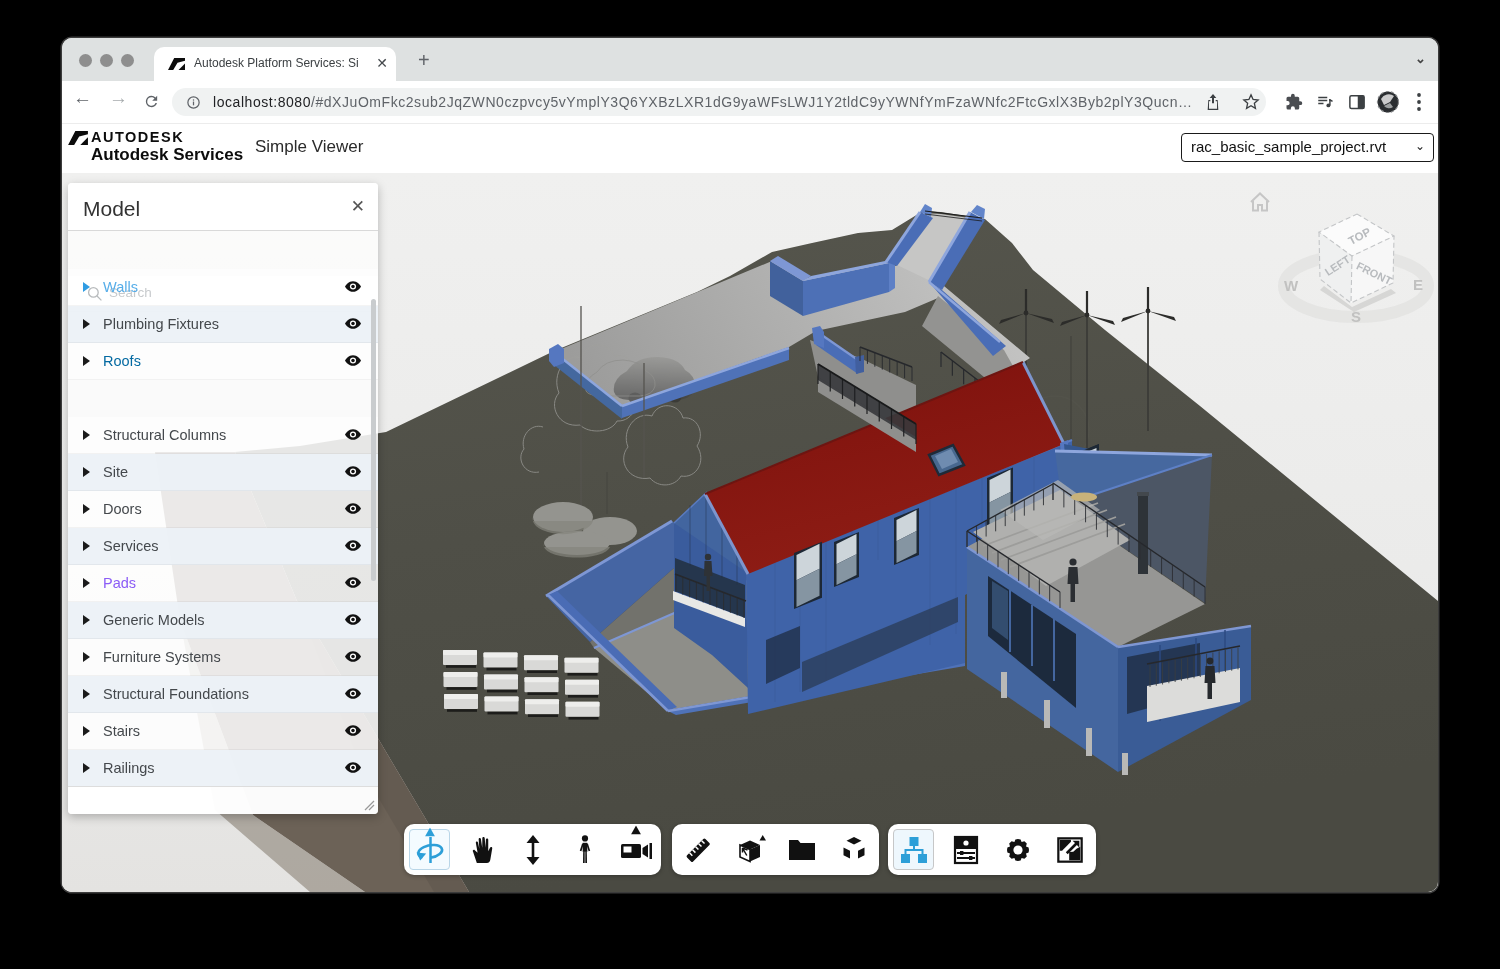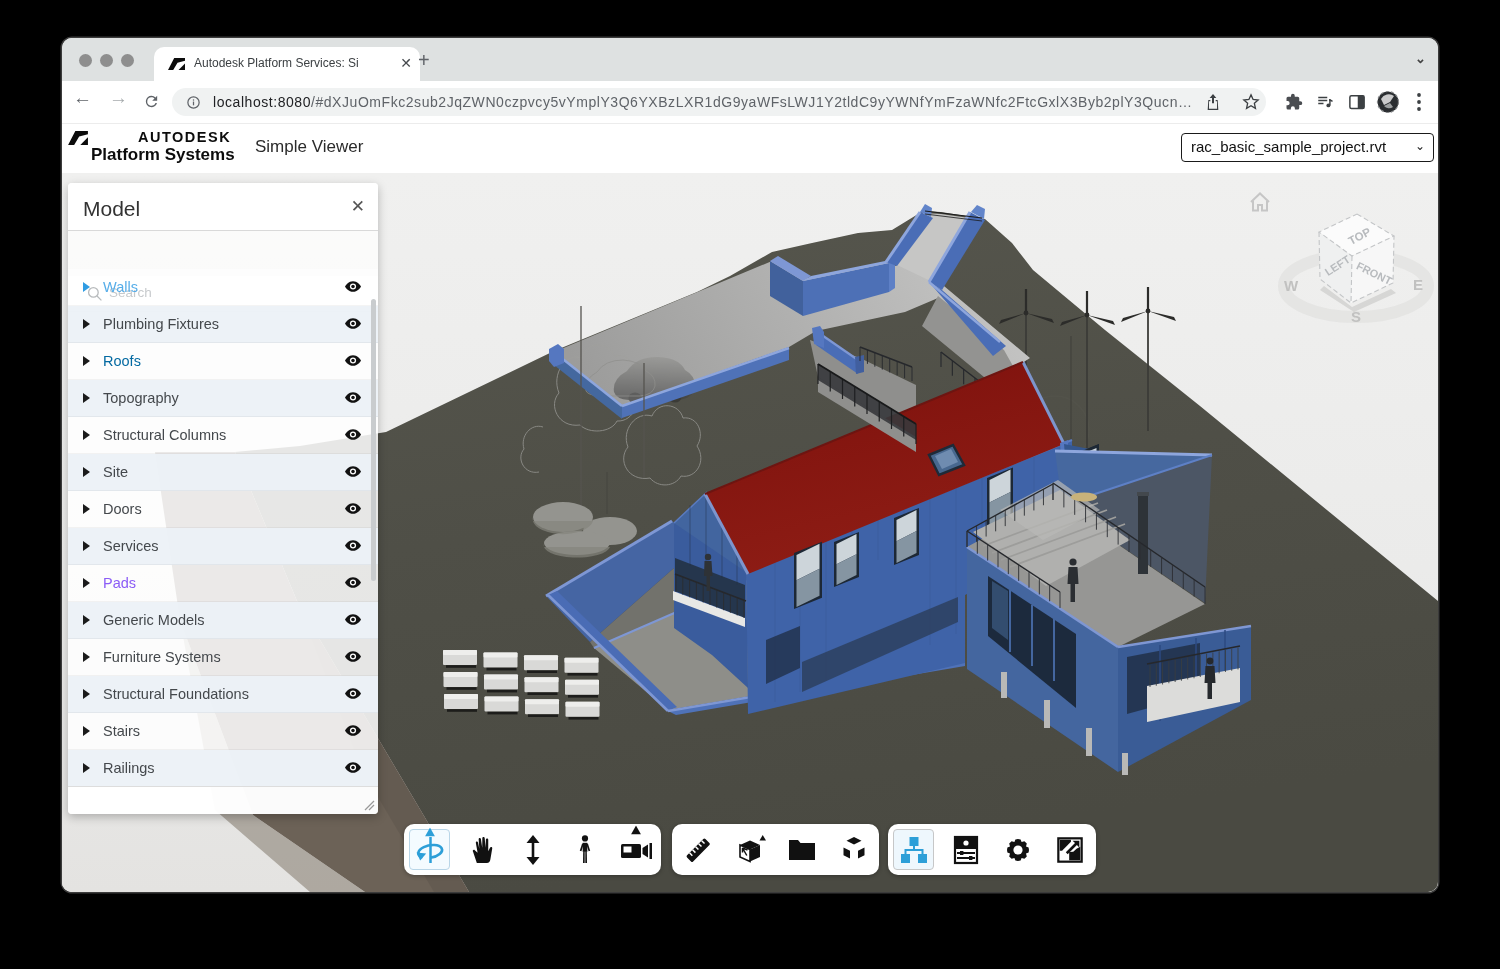--- a/index.html
+++ b/index.html
@@ -3,21 +3,21 @@
 <meta charset="utf-8">
 <style>
 * { margin:0; padding:0; box-sizing:border-box; }
 html,body { width:1500px; height:969px; background:#000; overflow:hidden;
   font-family:"Liberation Sans", sans-serif; }
 #win { position:absolute; left:62px; top:38px; width:1376px; height:854px;
   border-radius:10px; overflow:hidden; background:#fff; box-shadow:0 0 0 1.5px #3c3c3c; }
 
 #tabstrip { position:absolute; left:0; top:0; width:100%; height:43px; background:#dee1e1; }
 .tl { position:absolute; top:55px; width:13px; height:13px; border-radius:50%; background:#8e8e8e; }
-#tab { position:absolute; left:92px; top:9px; width:266px; height:34px; background:#fff;
+#tab { position:absolute; left:92px; top:9px; width:242px; height:34px; background:#fff;
   border-radius:10px 10px 0 0; }
 #tabtitle { position:absolute; left:40px; top:9px; width:176px; font-size:12px; color:#3c4043;
   white-space:nowrap; overflow:hidden; }
 #tabx { position:absolute; right:8px; top:8px; font-size:14px; color:#45494d; }
 #newtab { position:absolute; left:356px; top:12px; font-size:20px; line-height:20px; color:#5f6368; font-weight:400;}
 #tabchev { position:absolute; right:12px; top:14px; color:#444; font-size:13px; line-height:13px; font-weight:bold;}
 
 #btoolbarrow { position:absolute; left:0; top:43px; width:100%; height:42px; background:#fff; }
 .navic { position:absolute; top:6px; font-size:19px; color:#5f6368; }
 #urlpill { position:absolute; left:110px; top:7px; width:1094px; height:28px; border-radius:14px;
@@ -130,22 +130,22 @@
         <circle cx="2" cy="9" r="1.9" fill="#3c4043"></circle>
         <circle cx="2" cy="16" r="1.9" fill="#3c4043"></circle>
       </svg>
   </div>
 
   <div id="appheader">
     <svg width="22" height="14" viewBox="0 0 17 12" style="position:absolute;left:5px;top:7px;">
       <path d="M0 12 L6.2 0 L17 0 L17 2.8 L9.5 4.8 L5.2 12 Z" fill="#0c0c0c"></path>
       <path d="M10.5 12 L17 5.4 L17 12 Z" fill="#0c0c0c"></path>
     </svg>
-    <div style="position:absolute;left:29px;top:5px;font-size:14.5px;font-weight:bold;letter-spacing:1.5px;color:#0c0c0c;margin-left:47px;">AUTODESK</div>
-    <div style="position:absolute;left:29px;top:21px;font-size:17px;font-weight:bold;color:#0c0c0c;">Platform Systems</div>
+    <div style="position:absolute;left:29px;top:5px;font-size:14.5px;font-weight:bold;letter-spacing:1.5px;color:#0c0c0c;">AUTODESK</div>
+    <div style="position:absolute;left:29px;top:21px;font-size:17px;font-weight:bold;color:#0c0c0c;">Autodesk Services</div>
     <div style="position:absolute;left:193px;top:13px;font-size:17px;color:#2b2b2b;">Simple Viewer</div>
     <div id="rvtsel">rac_basic_sample_project.rvt
       <span style="position:absolute;right:8px;top:-1px;font-size:12px;color:#222;">⌄</span>
     </div>
   </div>
 
   <div id="viewer">
     <svg id="scene" width="1376" height="719" viewBox="62 173 1376 719">
 <defs>
 <linearGradient id="bgg" x1="0" y1="0" x2="0" y2="1">
@@ -695,30 +695,20 @@
         <div class="prow odd" style="top:160px">
           <div class="tri" style="border-left-color:#1b1b1b"></div>
           <div class="lbl" style="color:#0369a1">Roofs</div>
           <svg class="eye" width="16" height="11" viewBox="0 0 24 16">
             <path d="M12 0 C5.5 0 1.2 5.5 0 8 C1.2 10.5 5.5 16 12 16 C18.5 16 22.8 10.5 24 8 C22.8 5.5 18.5 0 12 0 Z" fill="#111"></path>
             <circle cx="12" cy="8" r="4.6" fill="#fff"></circle>
             <circle cx="12" cy="8" r="2.6" fill="#111"></circle>
           </svg>
           <div class="sep"></div>
         </div>
-        <div class="prow even" style="top:197px">
-          <div class="tri" style="border-left-color:#1b1b1b"></div>
-          <div class="lbl" style="color:#44484c">Topography</div>
-          <svg class="eye" width="16" height="11" viewBox="0 0 24 16">
-            <path d="M12 0 C5.5 0 1.2 5.5 0 8 C1.2 10.5 5.5 16 12 16 C18.5 16 22.8 10.5 24 8 C22.8 5.5 18.5 0 12 0 Z" fill="#111"></path>
-            <circle cx="12" cy="8" r="4.6" fill="#fff"></circle>
-            <circle cx="12" cy="8" r="2.6" fill="#111"></circle>
-          </svg>
-          <div class="sep"></div>
-        </div>
         <div class="prow odd" style="top:234px">
           <div class="tri" style="border-left-color:#1b1b1b"></div>
           <div class="lbl" style="color:#44484c">Structural Columns</div>
           <svg class="eye" width="16" height="11" viewBox="0 0 24 16">
             <path d="M12 0 C5.5 0 1.2 5.5 0 8 C1.2 10.5 5.5 16 12 16 C18.5 16 22.8 10.5 24 8 C22.8 5.5 18.5 0 12 0 Z" fill="#111"></path>
             <circle cx="12" cy="8" r="4.6" fill="#fff"></circle>
             <circle cx="12" cy="8" r="2.6" fill="#111"></circle>
           </svg>
           <div class="sep"></div>
         </div>

